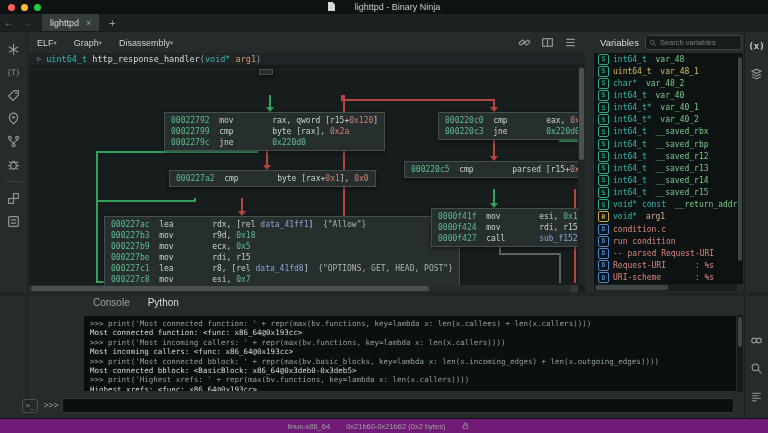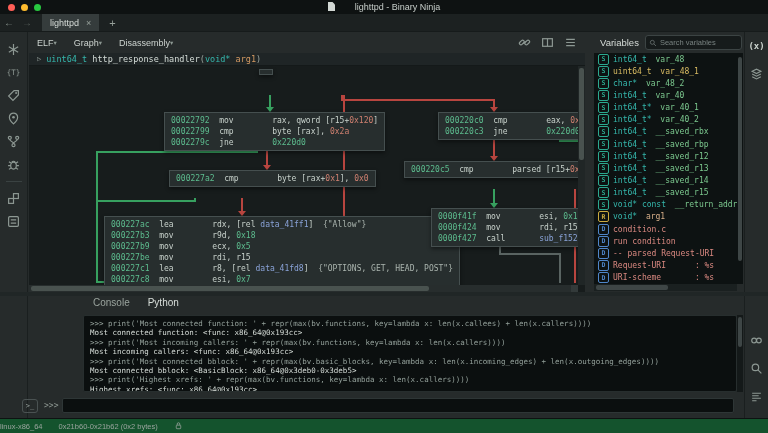--- a/index.html
+++ b/index.html
@@ -90,21 +90,21 @@
   .cl-in{color:#93a09a}.cl-out{color:#d6ddd8}
   .cvs{position:absolute;left:737px;top:315px;width:6px;height:77px;background:#141919;}
   .cvs .thumb{position:absolute;left:1px;top:2px;width:4px;height:30px;background:#3e4646;border-radius:2px;}
 
   
   .promptbtn{position:absolute;left:22px;top:399px;width:16px;height:14px;border:1px solid #4a5252;border-radius:3px;color:#9aa4a0;font:7px "DejaVu Sans Mono",monospace;display:flex;align-items:center;justify-content:center;box-sizing:border-box;}
   .promptsym{position:absolute;left:44px;top:401px;font:8px "DejaVu Sans Mono",monospace;color:#8d9791;}
   .promptinput{position:absolute;left:62px;top:398px;width:672px;height:15px;background:#0b0f0f;border:1px solid #2e3636;border-radius:2px;box-sizing:border-box;color:#d6ddd8;font:8px "DejaVu Sans Mono",monospace;padding:0 4px;outline:none;}
 
   
-  .statusbar{position:absolute;left:0;top:418px;width:768px;height:15px;background:#14532d;display:flex;align-items:center;justify-content:flex-start;gap:16px;padding-right:10px;font-size:7.5px;color:#9aa49e;box-sizing:border-box;border-top:1px solid #0e1212;}
+  .statusbar{position:absolute;left:0;top:418px;width:768px;height:15px;background:#701a75;display:flex;align-items:center;justify-content:center;gap:16px;padding-right:10px;font-size:7.5px;color:#9aa49e;box-sizing:border-box;border-top:1px solid #0e1212;}
   .statusbar svg{width:9px;height:9px;}
 </style>
 </head>
 <body>
 
 <div id="app">
 
   <div class="titlebar">
     <div class="lights">
       <div class="light l-red"></div>

